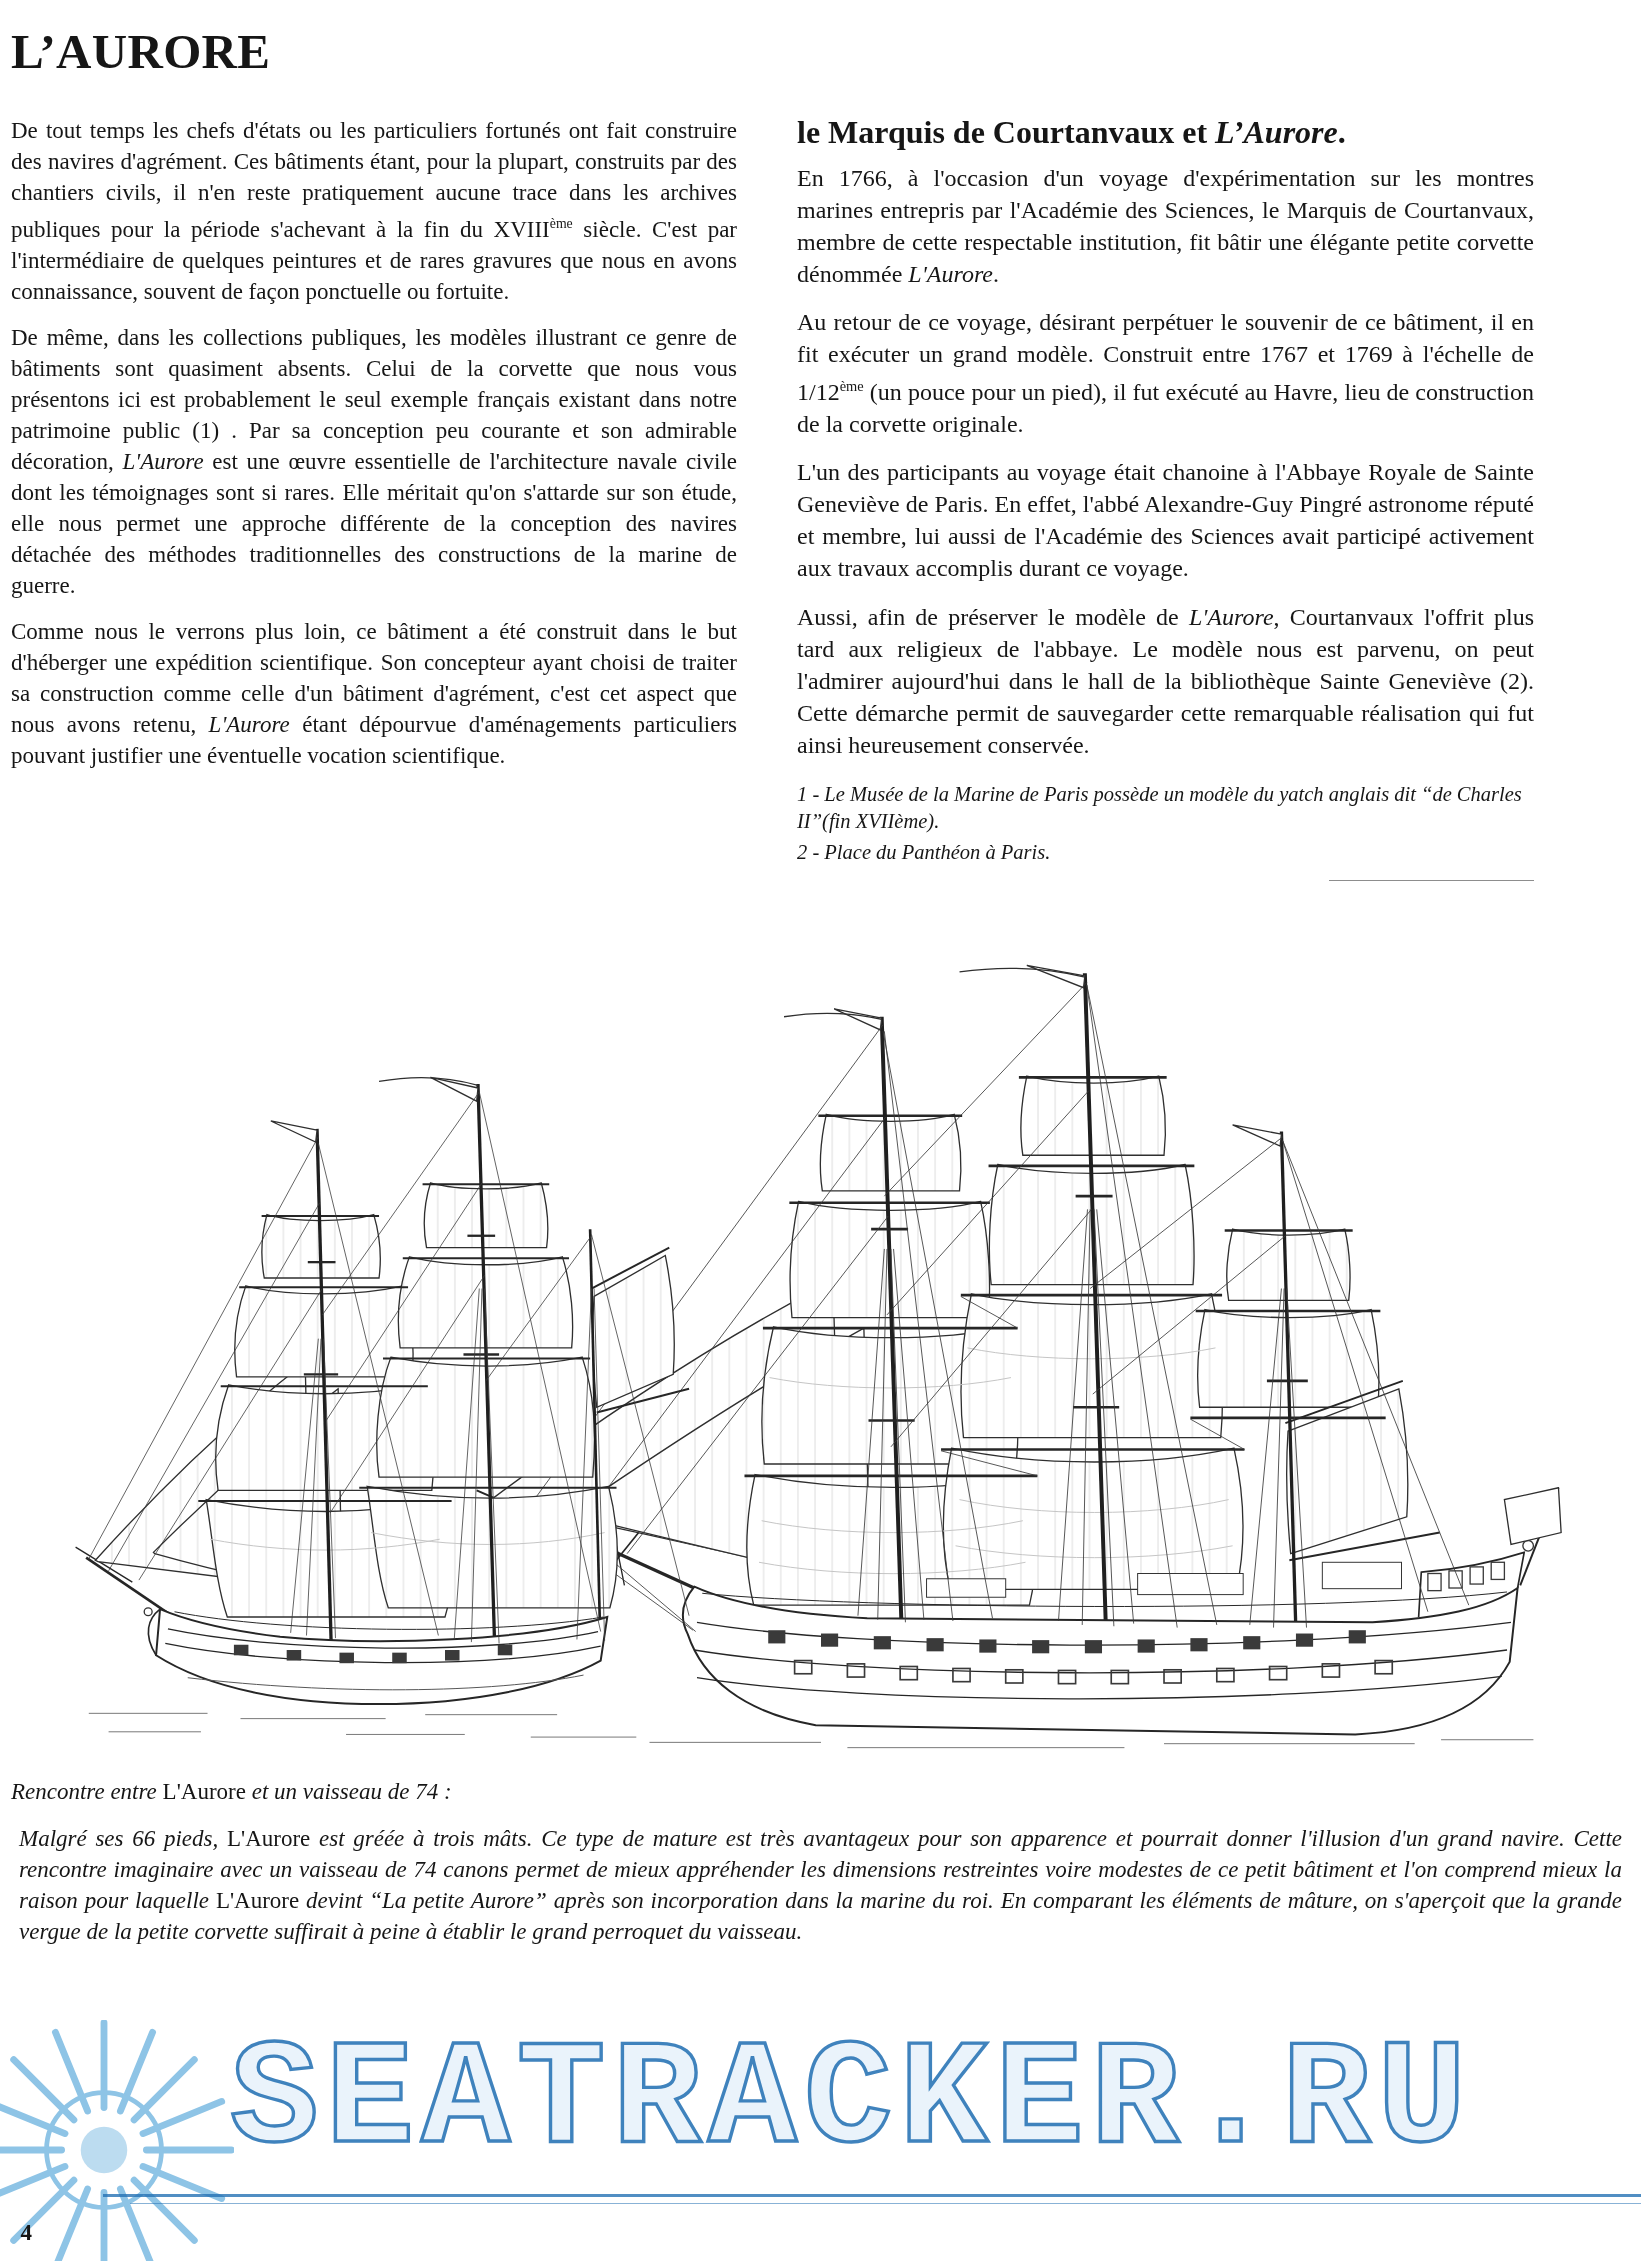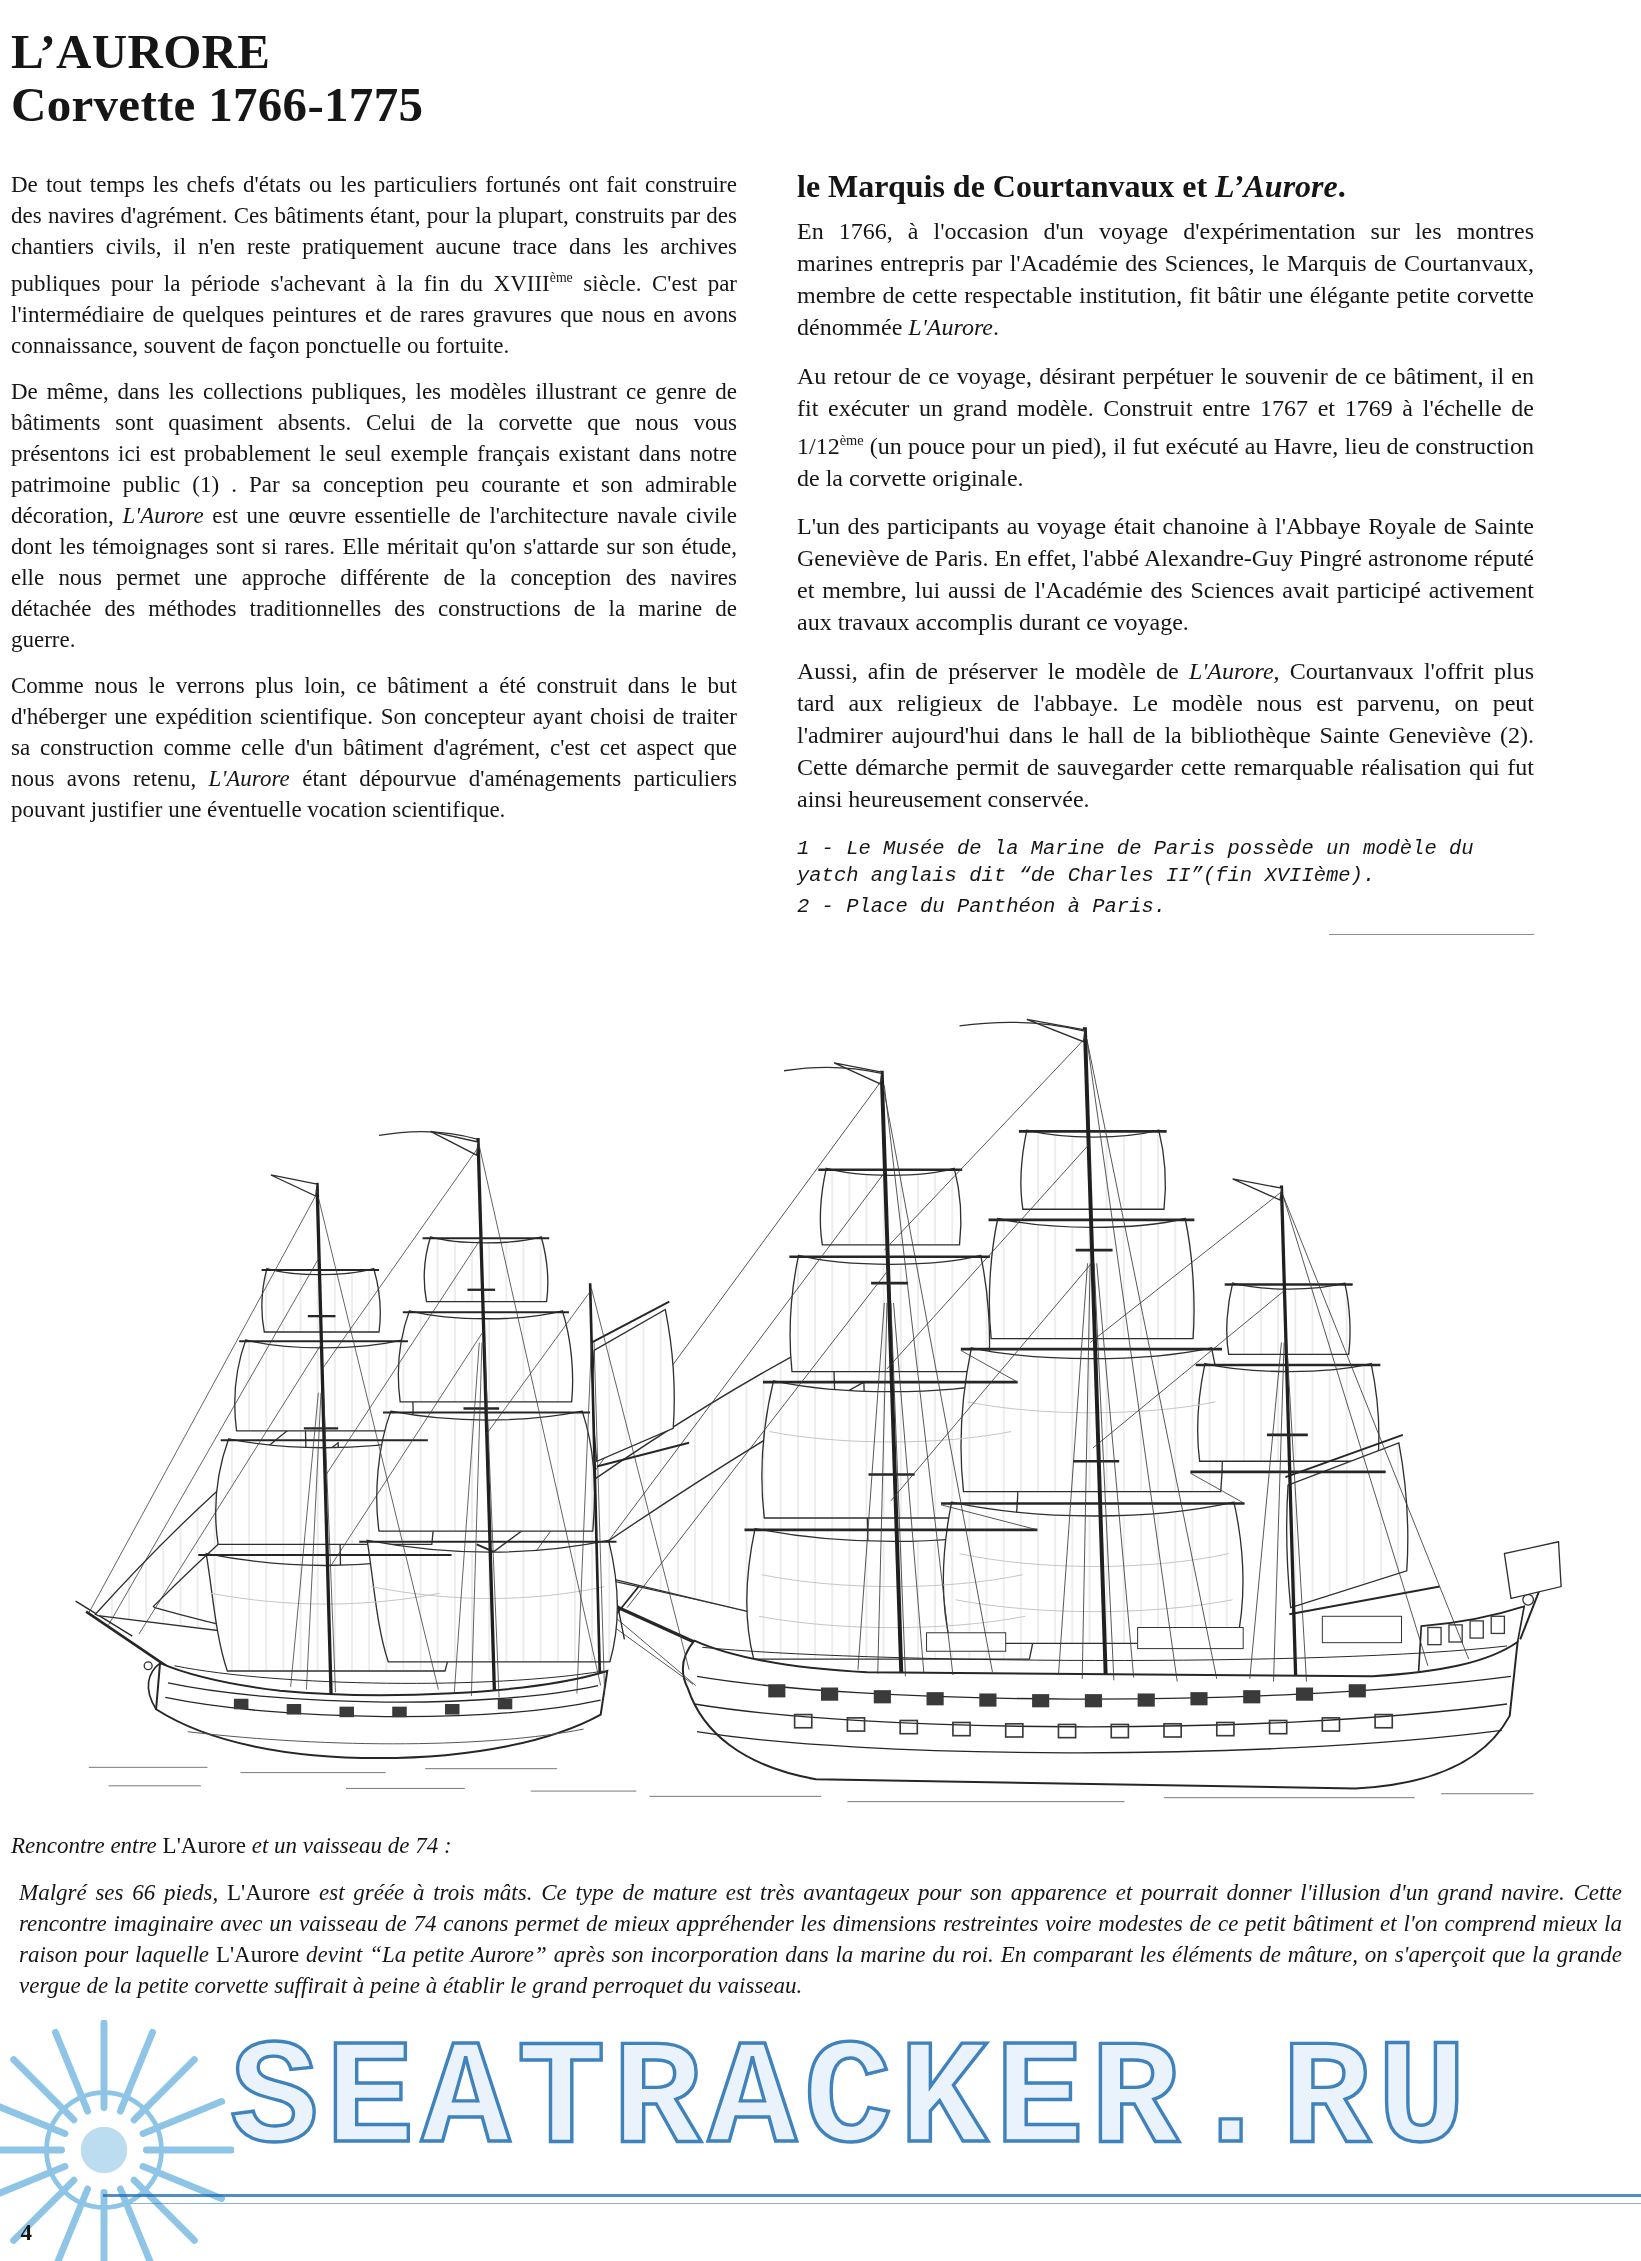--- a/index.html
+++ b/index.html
@@ -13,21 +13,21 @@
   .masthead{padding:24.6px 0 0 11px;}
   .title-line{font-size:49px;font-weight:bold;line-height:1.1;letter-spacing:0.3px;}
 
   .columns{display:flex;gap:60px;padding:37px 94px 0 11px;align-items:flex-start;}
   .col-left{width:726px;flex:0 0 auto;font-size:23px;line-height:31px;text-align:justify;}
   .col-right{width:737px;flex:0 0 auto;font-size:24px;line-height:32px;text-align:justify;}
   .col-left p{margin:0 0 15px;}
   .col-right p{margin:0 0 16.4px;}
   h2.section-heading{font-size:32px;line-height:31px;margin:1.4px 0 13.7px;font-weight:bold;text-align:left;}
 
-  .footnotes{margin-top:20.5px;font-size:20.5px;line-height:27px;font-family:Liberation Mono, monospace;}
+  .footnotes{margin-top:20.5px;font-size:20.5px;line-height:27px;}
   .footnotes p{margin:0 0 4.1px;text-align:left;}
   .footnote-rule{width:205px;margin:13.7px 0 0 auto;border-top:1.4px solid #8d8d8d;}
 
   figure.illustration{display:block;margin:38px auto 0;width:1504px;padding:0;}
   figure.illustration svg{display:block;}
 
   .caption{padding:19px 11px 0 11px;font-size:23px;line-height:31px;}
   .cap-title{margin:0 0 16px;text-align:left;}
   .cap-body{margin:8px;text-align:justify;}
 
@@ -50,21 +50,20 @@
 
   .page-number{position:absolute;left:20.5px;top:2220px;font-size:23px;font-weight:bold;}
 </style>
 </head>
 <body>
 
 <div class="page">
 
   <header class="masthead">
     <div class="title-line">L’AURORE</div>
-    <div class="title-line">Corvette 1766-1775</div>
   </header>
 
   <div class="columns">
     <div class="col-left">
       <p><span>De tout temps les chefs d'états ou les particuliers fortunés ont fait construire des navires d'agrément. Ces bâtiments étant, pour la plupart, construits par des chantiers civils, il n'en reste pratiquement aucune trace dans les archives publiques pour la période s'achevant à la fin du XVIII</span><span class="seg-sup">ème</span><span> siècle. C'est par l'intermédiaire de quelques peintures et de rares gravures que nous en avons connaissance, souvent de façon ponctuelle ou fortuite.</span></p>
       <p><span>De même, dans les collections publiques, les modèles illustrant ce genre de bâtiments sont quasiment absents. Celui de la corvette que nous vous présentons ici est probablement le seul exemple français existant dans notre patrimoine public (1) . Par sa conception peu courante et son admirable décoration, </span><span class="seg-i">L'Aurore</span><span> est une œuvre essentielle de l'architecture navale civile dont les témoignages sont si rares. Elle méritait qu'on s'attarde sur son étude, elle nous permet une approche différente de la conception des navires détachée des méthodes traditionnelles des constructions de la marine de guerre.</span></p>
       <p><span>Comme nous le verrons plus loin, ce bâtiment a été construit dans le but d'héberger une expédition scientifique. Son concepteur ayant choisi de traiter sa construction comme celle d'un bâtiment d'agrément, c'est cet aspect que nous avons retenu, </span><span class="seg-i">L'Aurore</span><span> étant dépourvue d'aménagements particuliers pouvant justifier une éventuelle vocation scientifique.</span></p>
     </div>
     <div class="col-right">
       <h2 class="section-heading"><span>le Marquis de Courtanvaux et </span><span class="seg-i">L’Aurore</span><span>.</span></h2>

